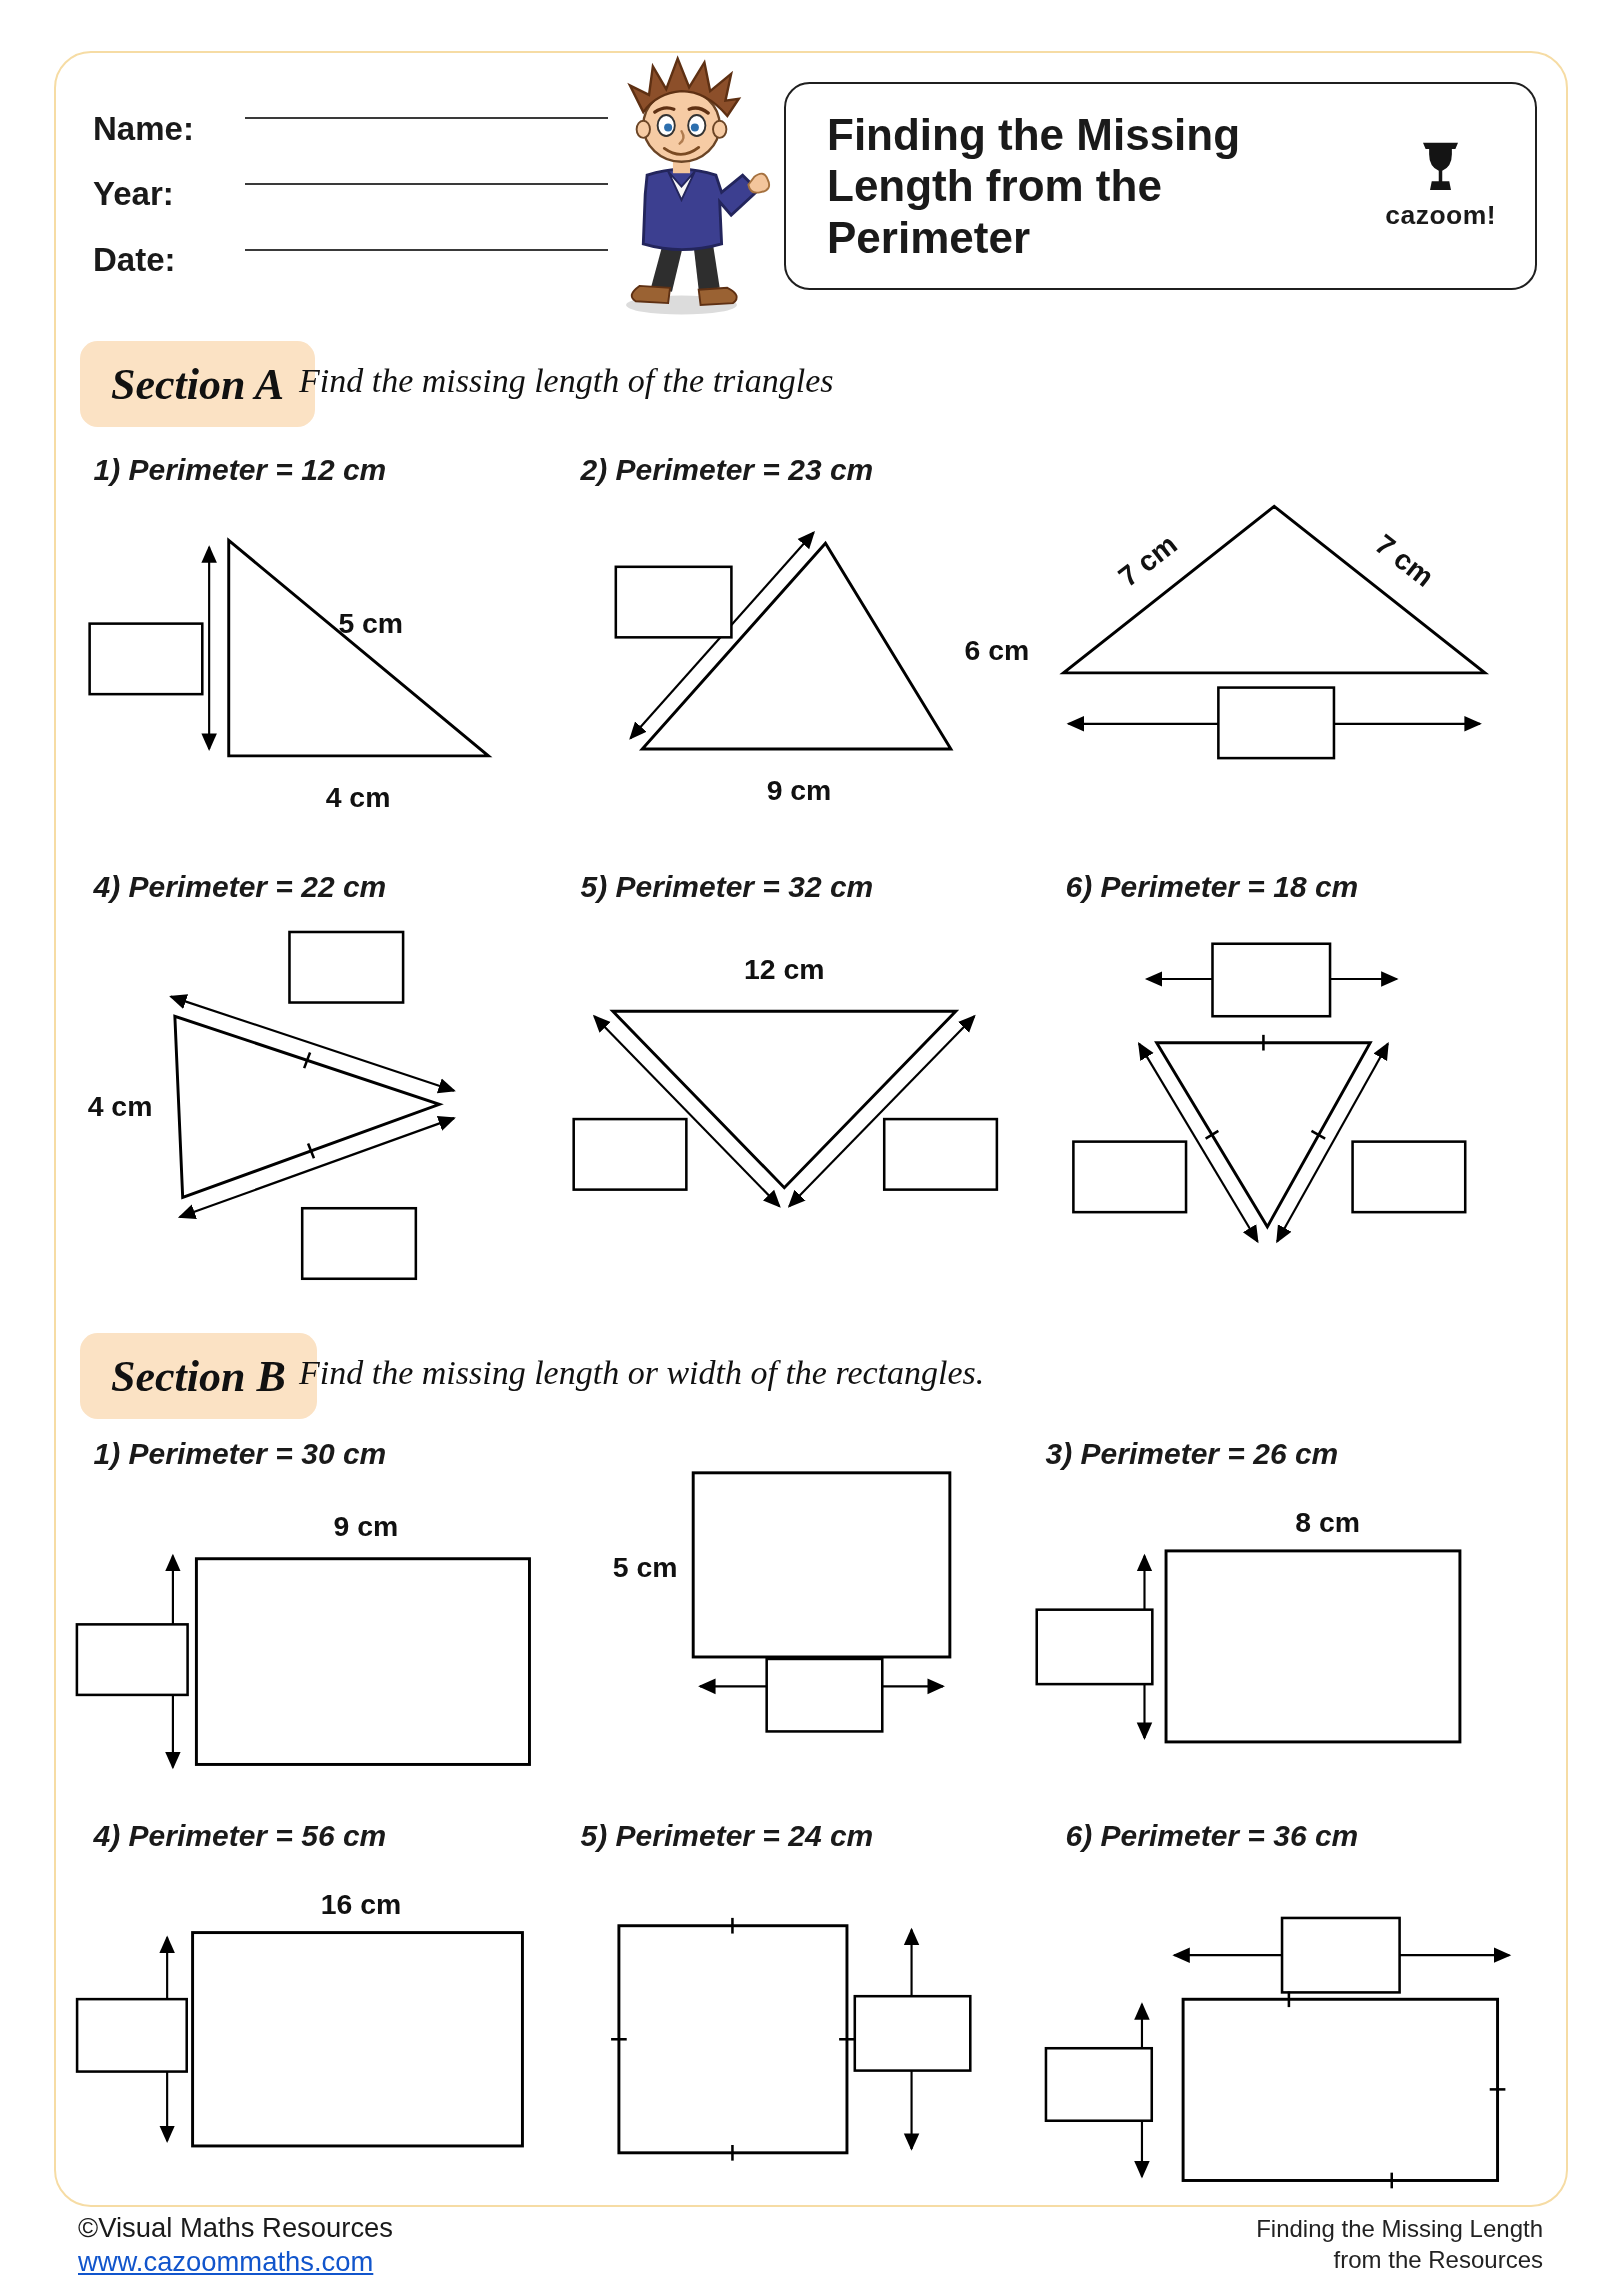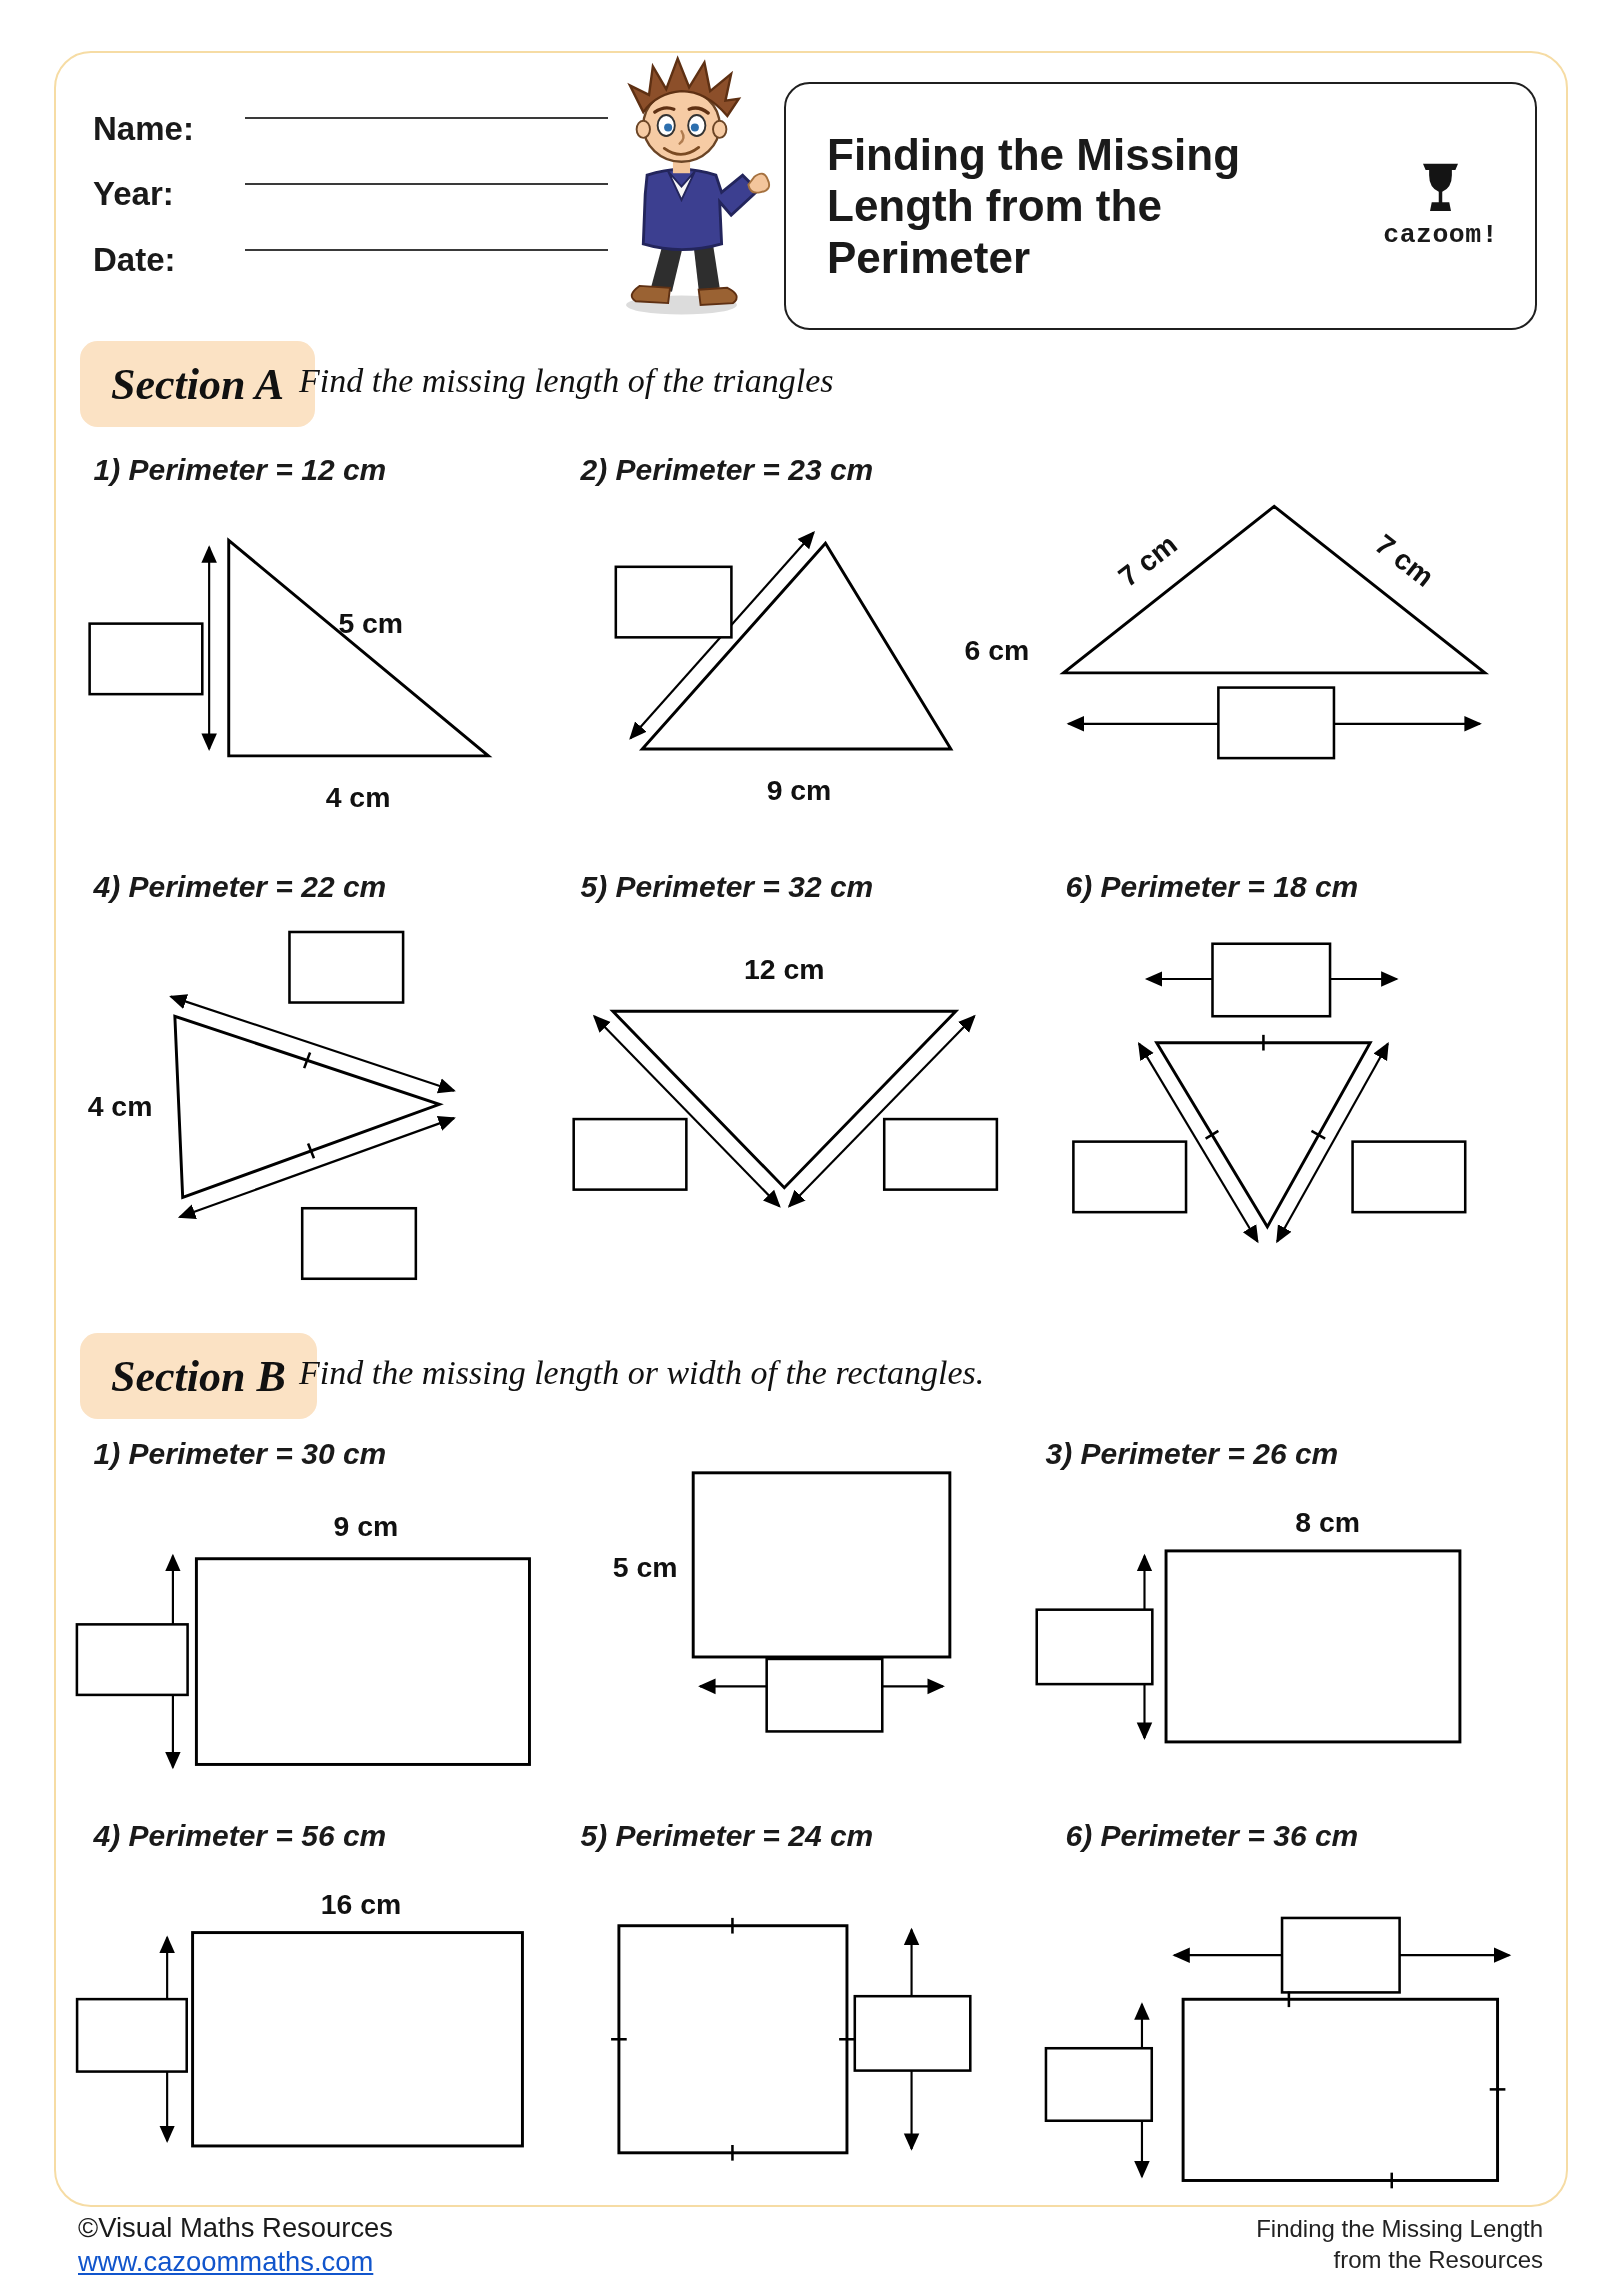--- a/index.html
+++ b/index.html
@@ -3,26 +3,26 @@
 <meta charset="utf-8">
 <title>Worksheet</title>
 <style>
   * { margin:0; padding:0; box-sizing:border-box; }
   html,body { width:1621px; height:2293px; background:#fff; }
   body { position:relative; font-family:"Liberation Sans", sans-serif; color:#1a1a1a; overflow:hidden; }
   .frame { position:absolute; left:54px; top:51px; width:1514px; height:2156px;
            border:2.9px solid #F6DCA4; border-radius:37px; }
   .field-label { position:absolute; font-weight:bold; font-size:33px; }
   .field-line { position:absolute; height:35px; border-bottom:2.5px solid #3a3a3a; }
-  .title-box { position:absolute; left:784px; top:82px; width:753px; height:248px;
+  .title-box { position:absolute; left:784px; top:82px; width:753px; height:208px;
                border:2.9px solid #1f1f1f; border-radius:25.5px; background:#fff;
                display:flex; align-items:center; }
   .title-text { flex:1; font-size:44px; font-weight:bold; line-height:1.16; padding-left:41px; max-width:588px; }
   .logo { width:147px; text-align:center; padding-right:13.7px; }
-  .logo-text { font-family:Liberation Mono, monospace; font-weight:bold; font-size:26.5px; margin-top:2px; letter-spacing:0.5px; }
+  .logo-text { font-family:Liberation Sans, sans-serif; font-weight:bold; font-size:26.5px; margin-top:2px; letter-spacing:0.5px; }
   .badge { position:absolute; background:#FBE2C4; border-radius:17.6px;
            font-family:"Liberation Serif", serif; font-style:italic; font-weight:bold;
            font-size:44px; padding:17.6px 31px; color:#111; }
   .instruction { position:absolute; font-family:"Liberation Serif", serif; font-style:italic; font-size:34px; color:#111; }
   .problem { position:absolute; width:490px; }
   .ptitle { font-size:30px; font-weight:bold; padding-left:21.6px; white-space:nowrap;font-style:italic; }
   .psvg { display:block; margin-top:13.7px; }
   .shape { fill:none; stroke:#000; stroke-width:3; }
   .arrow { stroke:#000; stroke-width:2.2; fill:none; }
   .abox  { fill:#fff; stroke:#000; stroke-width:2.6; }

